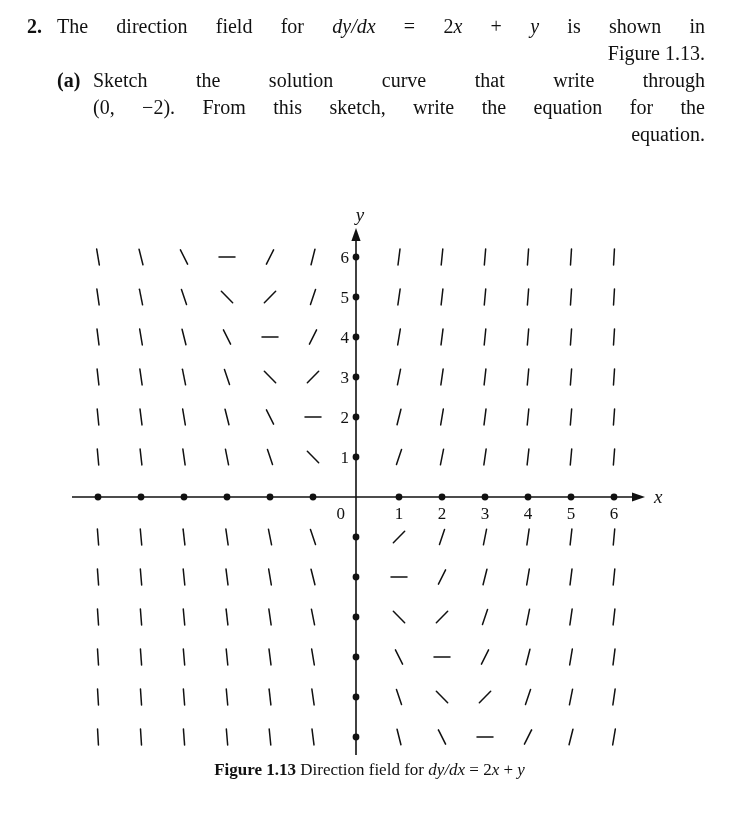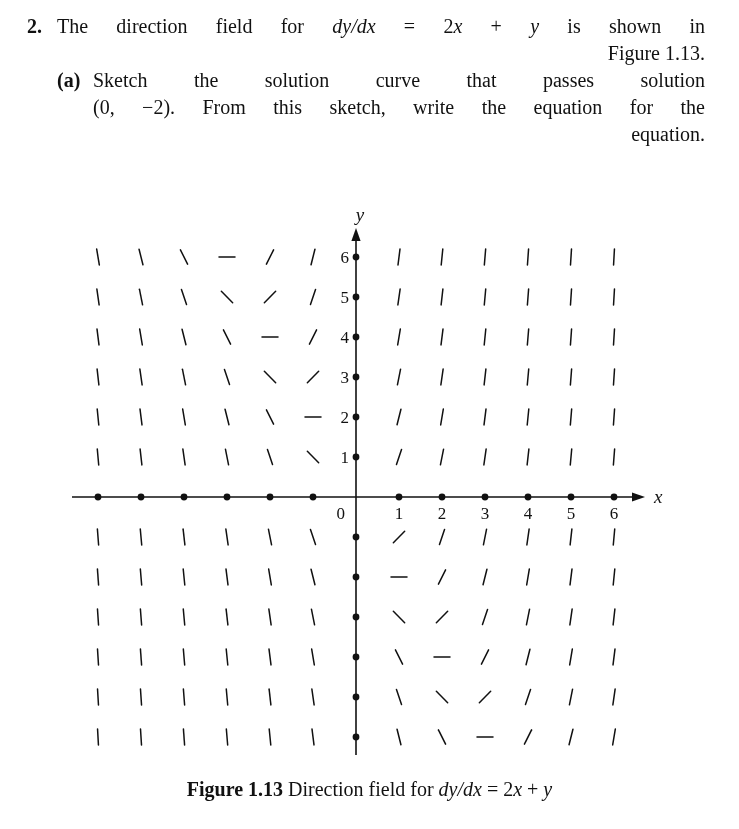--- a/index.html
+++ b/index.html
@@ -41,35 +41,35 @@
     font-weight: bold;
   }
   .figure {
     margin-top: 57px;
     width: 739px;
     text-align: center;
   }
   #dfsvg { display: block; margin: 0 auto; }
   #dfsvg text { font-family: "Liberation Serif", serif; fill: #111; }
   .caption {
-    margin-top: 18px;
-    font-size: 20px;
+    margin-top: 0;
+    font-size: 17px;
     text-align: center;
     color: #111;
   }
 </style>
 </head>
 <body>
 
 <div class="page">
 
   <div class="problem">
     <div class="line jl"><span class="pnum">2.</span><span><span>The direction field for </span><span style="font-style: italic;">dy/dx</span><span> = 2</span><span style="font-style: italic;">x</span><span> + </span><span style="font-style: italic;">y</span><span> is shown in</span></span></div>
     <div class="line ind1"><span>Figure 1.13.</span></div>
-    <div class="line jl ind1"><span class="plabel">(a)</span><span><span>Sketch the solution curve that passes solution</span></span></div>
+    <div class="line jl ind1"><span class="plabel">(a)</span><span><span>Sketch the solution curve that write through</span></span></div>
     <div class="line jl ind2"><span>(0, −2). From this sketch, write the equation for the</span></div>
     <div class="line ind2"><span>equation.</span></div>
   </div>
 
   <div class="figure">
     <svg id="dfsvg" width="620" height="555" viewBox="0 0 620 555" xmlns="http://www.w3.org/2000/svg">
         <line x1="12" y1="292" x2="575" y2="292" stroke="#111111" stroke-width="1.6"></line>
         <line x1="296" y1="33" x2="296" y2="550" stroke="#111111" stroke-width="1.6"></line>
         <path d="M585 292 L572 287.4 L572 296.6 Z" fill="#111111"></path>
         <path d="M296 23 L291.4 36 L300.6 36 Z" fill="#111111"></path>

